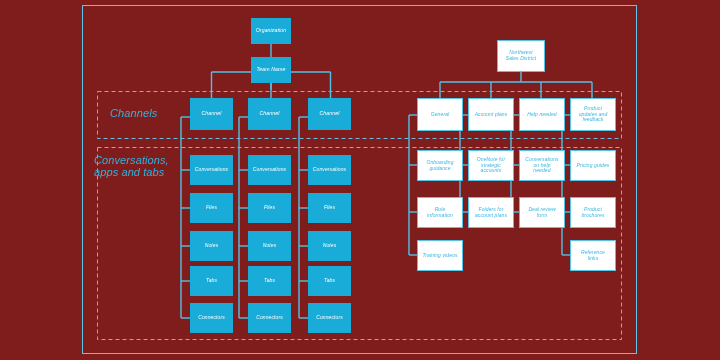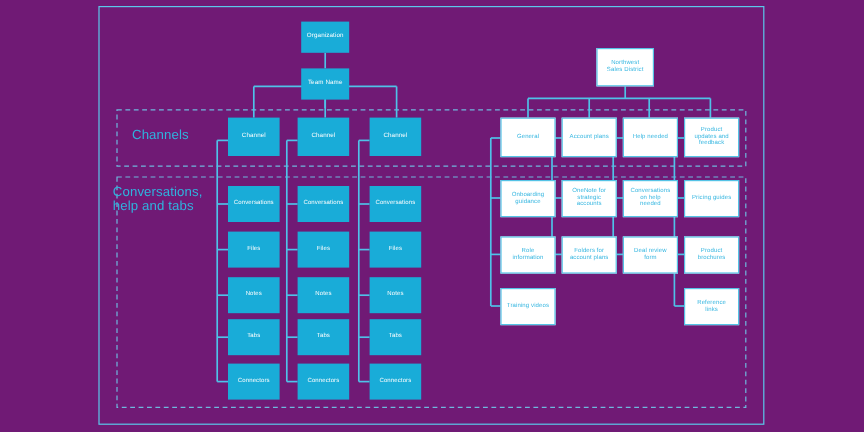--- a/index.html
+++ b/index.html
@@ -1,18 +1,18 @@
 <!DOCTYPE html>
 <html><head>
 <meta charset="utf-8">
 <style>
   html,body{margin:0;padding:0;background:#ffffff;}
   body{width:720px;height:360px;overflow:hidden;
        font-family:"Liberation Sans","DejaVu Sans",sans-serif;}
-  #stage{position:relative;width:720px;height:360px;background:#701a75;}
+  #stage{position:relative;width:720px;height:360px;background:#7f1d1d;font-style:italic;}
   #svgroot{position:absolute;left:0;top:0;width:720px;height:360px;}
 
   .node{position:absolute;box-sizing:border-box;display:flex;
         align-items:center;justify-content:center;text-align:center;
         line-height:1.12;letter-spacing:.1px;}
   .node.solid{background:#19ACD8;color:#ffffff;}
   .node.outline{background:#ffffff;color:#35B6E0;border:1px solid #55C3E6;}
   .node span{display:block;padding:0 2px;}
 
   .zonelabel{position:absolute;color:#2FB3DE;letter-spacing:.1px;}
@@ -94,21 +94,21 @@
       <path d="M562,212 L570,212"></path>
       <path d="M562,255 L570,255"></path>
     </g>
   </svg>
 
   <div class="zonelabel" style="left:110px;top:107px;width:120px;font-size:11px;">
     <span>Channels</span>
   </div>
   <div class="zonelabel" style="left:94px;top:154px;width:120px;font-size:11px;">
     <span>Conversations,</span>
-    <span>help and tabs</span>
+    <span>apps and tabs</span>
   </div>
 
   <div class="node solid" style="left:251px;top:18px;width:40px;height:26px;font-size:5.2px;">
     <span>Organization</span>
   </div>
 
   <div class="node solid" style="left:251px;top:57px;width:40px;height:26px;font-size:5.2px;">
     <span>Team Name</span>
   </div>
 

